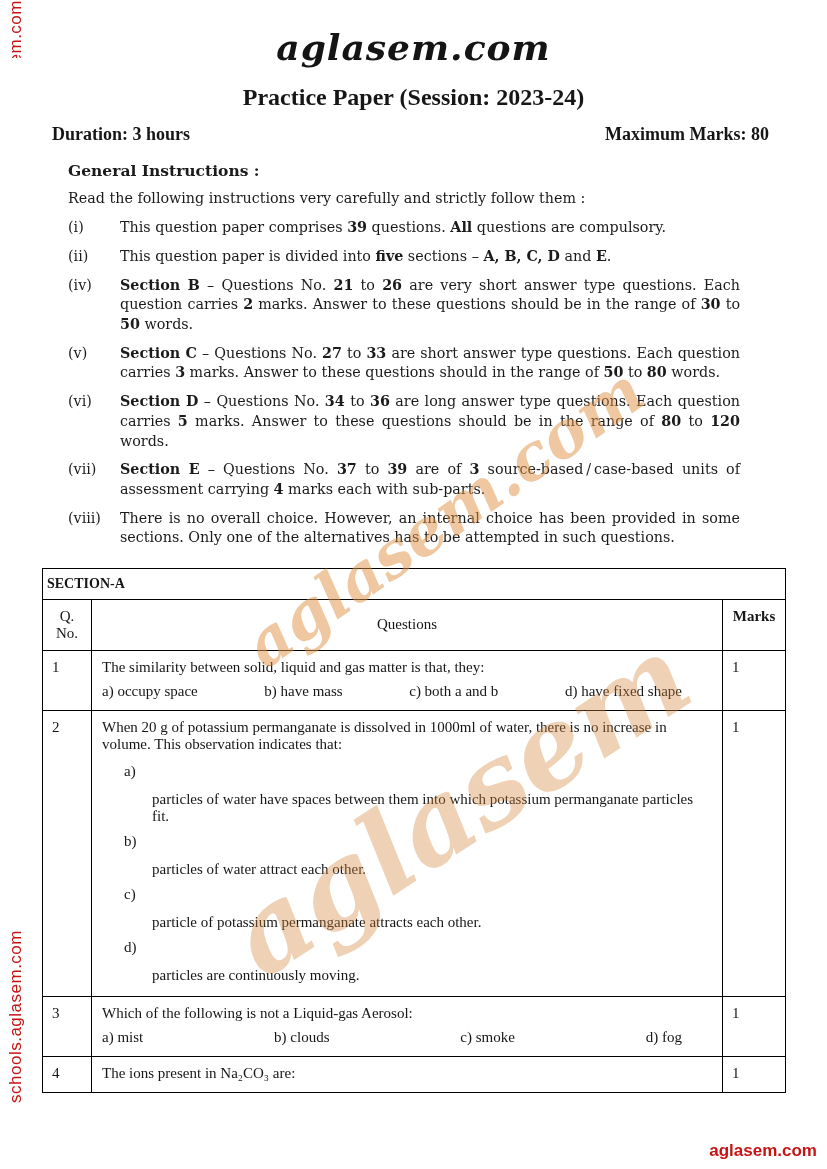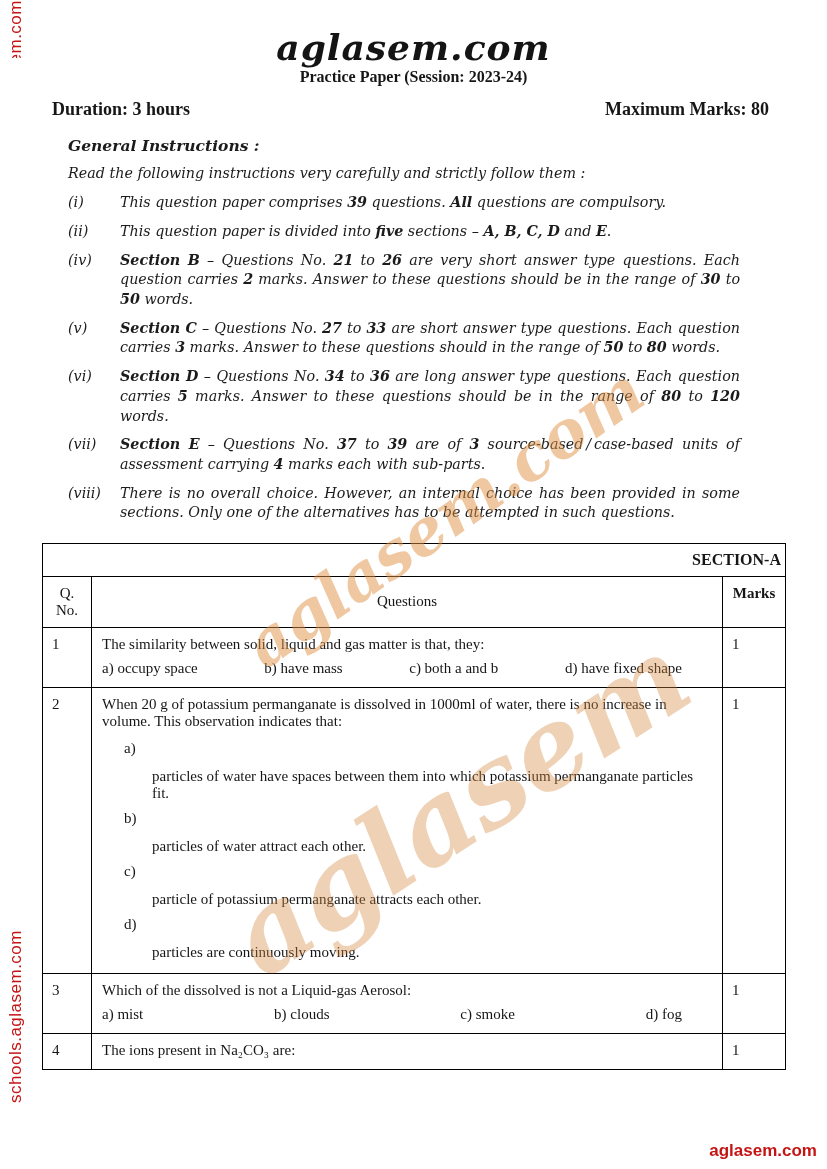--- a/index.html
+++ b/index.html
@@ -8,45 +8,45 @@
     background:#ffffff; overflow:hidden; color:#161616;
     font-family:"Liberation Serif", serif;
   }
   
   .logo {
     margin-top:26px; text-align:center;
     font-family:"DejaVu Serif", serif; font-style:italic; font-weight:bold;
     font-size:36px; letter-spacing:1px; color:#141414;
   }
   .paper-title {
-    margin-top:0; text-align:center; font-weight:bold; font-size:16px;
+    margin-top:16px; text-align:center; font-weight:bold; font-size:24px;
   }
   .meta-row {
     display:flex; justify-content:space-between;
     padding:0 58px 0 52px; font-weight:bold; font-size:18px;
   }
   .meta-row.first { margin-top:16px; }
   .meta-row.second { margin-top:13px;align-items:center; }
   
   .instructions {
     margin:15px 87px 0 68px;
-    font-family:"DejaVu Serif", serif; font-style:italic;
+    font-family:"DejaVu Serif", serif; 
     font-size:14.3px; line-height:1.38; color:#1b1b1b;
   }
   .inst-heading { font-weight:bold; font-size:15.5px; }
   .inst-intro { margin-top:8px; }
   .inst-item { display:flex; margin-top:9px; }
   .inst-num { width:52px; flex:none; }
   .inst-text { flex:1; text-align:justify; }
   .inst-text .b { font-weight:bold; }
   
   .qtable-wrap { margin:20px 41px 0 42px; }
   table.qtable { width:100%; border-collapse:collapse; font-size:15px; }
   .qtable th, .qtable td { border:1px solid #000; vertical-align:top; }
-  .section-title-cell { text-align:right; font-weight:bold; font-size:16px; padding:7px 4px; }
+  .section-title-cell { text-align:left; font-weight:bold; font-size:14px; padding:7px 4px; }
   .col-qno   { width:40px; text-align:center; font-weight:normal; padding:8px 4px; white-space:pre-line; }
   .col-q     { font-weight:normal; padding:16px 4px; }
   .col-marks { width:54px; text-align:center; font-weight:bold; padding:8px 4px; }
   .cell-qno   { text-align:left; padding:8px 6px 8px 9px; }
   .cell-q     { padding:8px 12px 10px 10px; }
   .cell-marks { padding:8px 6px 8px 9px; }
   .qtext { text-align:left; }
   .opts-inline {
     display:flex; justify-content:space-between;
     margin-top:7px; padding-right:28px;
@@ -177,21 +177,21 @@
                   <span class="opt-k">d)</span>
                   <span class="opt-t">particles are continuously moving.</span>
                 </div>
               </div>
             </td>
             <td class="cell-marks">1</td>
           </tr>
           <tr>
             <td class="cell-qno">3</td>
             <td class="cell-q">
-              <div class="qtext">Which of the dissolved is not a Liquid-gas Aerosol:</div>
+              <div class="qtext">Which of the following is not a Liquid-gas Aerosol:</div>
               <div class="opts-inline">
                 <span>a) mist</span>
                 <span>b) clouds</span>
                 <span>c) smoke</span>
                 <span>d) fog</span>
               </div>
             </td>
             <td class="cell-marks">1</td>
           </tr>
           <tr>

